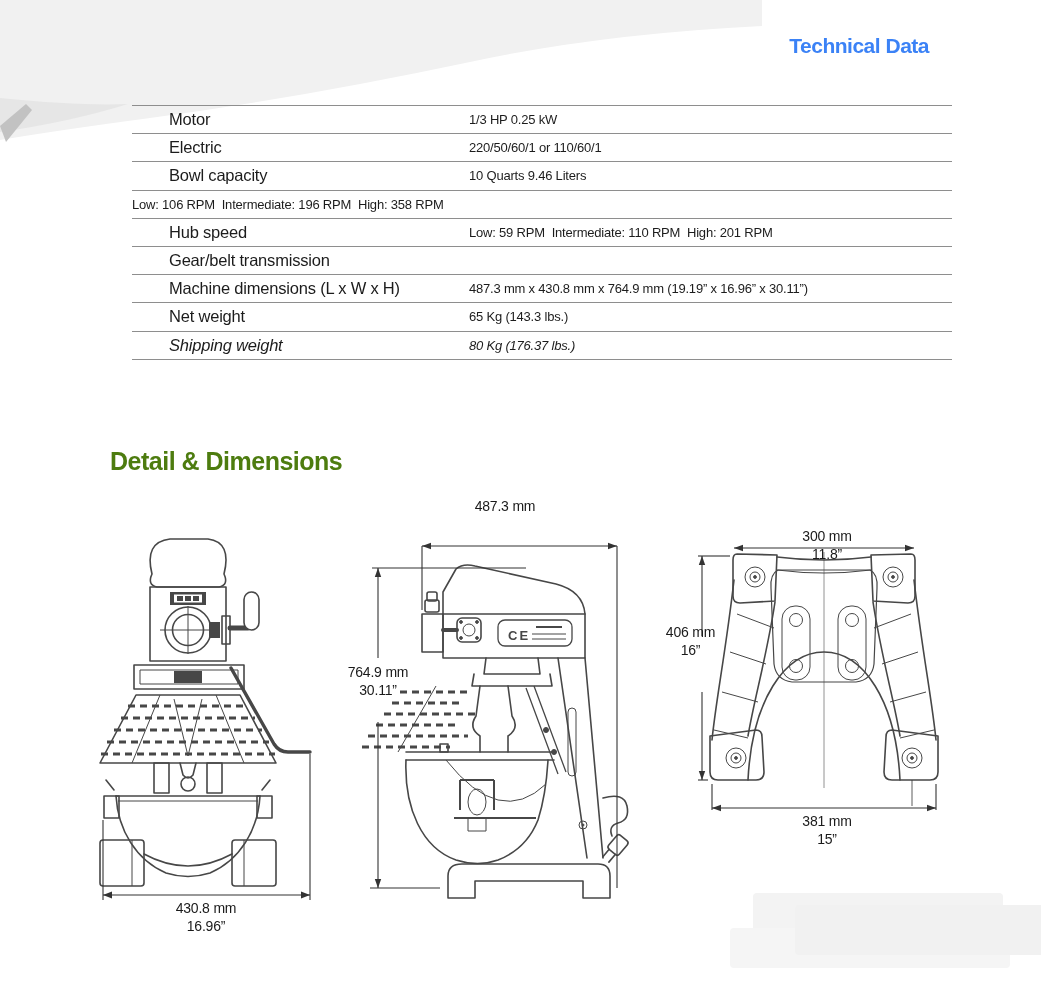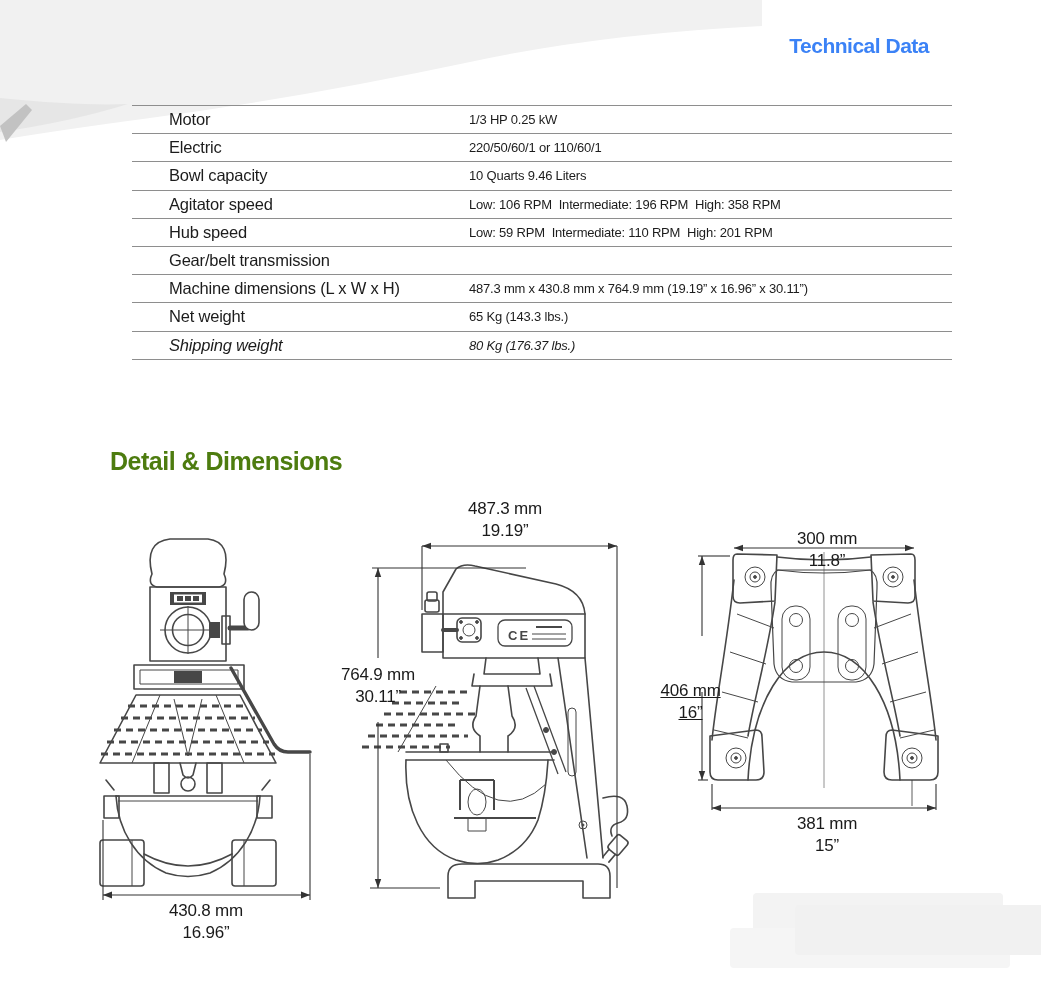--- a/index.html
+++ b/index.html
@@ -9,21 +9,21 @@
   .page-title{position:absolute;top:34px;right:112px;font-size:21px;font-weight:700;
               color:#3b82f6;letter-spacing:-0.5px;z-index:2;}
   .section-title{position:absolute;top:447px;left:110px;font-size:25px;font-weight:700;
               color:#4d7c0f;letter-spacing:-0.5px;z-index:2;}
   .spec-table{position:absolute;left:132px;top:91px;width:820px;z-index:2;margin-top:14px;}
   .spec-row{display:flex;align-items:center;height:27.2px;border-top:1.5px solid #8e8e8e;}
   .spec-row:last-child{border-bottom:1.5px solid #8e8e8e;font-style:italic;}
   .spec-label{width:300px;padding-left:37px;font-size:16.5px;letter-spacing:-0.2px;}
   .spec-value{flex:1;font-size:13px;letter-spacing:-0.2px;white-space:pre;}
   .drawing{position:absolute;z-index:1;}
-  .dim-label{position:absolute;z-index:2;text-align:center;font-size:17px;
+  .dim-label{position:absolute;z-index:2;text-align:center;font-size:14px;
              line-height:1.28;color:#1a1a1a;letter-spacing:-0.2px;}
   svg .outline{stroke:#474747;fill:none;stroke-width:1.6;stroke-linejoin:round;stroke-linecap:round;}
   svg .thin{stroke:#474747;fill:none;stroke-width:1px;stroke-linejoin:round;}
   svg .dark{fill:#474747;stroke:none;}
   svg .dash{stroke:#474747;fill:none;stroke-width:3.1;stroke-dasharray:7 5;}
   svg .dim{stroke:#333;fill:none;stroke-width:1.1;}
   svg .arr{fill:#333;stroke:none;}
 </style>
 </head>
 <body>
@@ -52,21 +52,20 @@
         <div class="spec-label">Electric</div>
         <div class="spec-value">220/50/60/1 or 110/60/1</div>
       </div>
 
       <div class="spec-row">
         <div class="spec-label">Bowl capacity</div>
         <div class="spec-value">10 Quarts 9.46 Liters</div>
       </div>
 
       <div class="spec-row">
-        <div class="spec-label">Agitator speed</div>
         <div class="spec-value">Low: 106 RPM  Intermediate: 196 RPM  High: 358 RPM</div>
       </div>
 
       <div class="spec-row">
         <div class="spec-label">Hub speed</div>
         <div class="spec-value">Low: 59 RPM  Intermediate: 110 RPM  High: 201 RPM</div>
       </div>
 
       <div class="spec-row">
         <div class="spec-label">Gear/belt transmission</div>
@@ -224,21 +223,20 @@
       <line x1="32" y1="28" x2="186" y2="28"></line>
       <line x1="30" y1="348" x2="100" y2="348"></line>
     </g>
     <polygon class="arr" points="82,6 91,2.8 91,9.2"></polygon>
     <polygon class="arr" points="277,6 268,2.8 268,9.2"></polygon>
     <polygon class="arr" points="38,28 34.8,37 41.2,37"></polygon>
     <polygon class="arr" points="38,348 34.8,339 41.2,339"></polygon>
   </svg>
   <div class="dim-label" style="left:405px;top:498px;width:200px;">
     <div>487.3 mm</div>
-    <div>19.19”</div>
   </div>
   <div class="dim-label" style="left:328px;top:664px;width:100px;">
     <div>764.9 mm</div>
     <div>30.11”</div>
   </div>
 
   <svg class="drawing" style="left:690px;top:540px;" width="260" height="310" viewBox="0 0 260 310">
     <line x1="134" y1="12" x2="134" y2="248" stroke="#777" stroke-width="0.8"></line>
     <g class="outline" stroke-width="1.5">
       <path d="M47,14 L87,15 L85,61 L50,63 Q43,63 43,56 L43,20 Q43,14 47,14 Z"></path>
@@ -291,21 +289,21 @@
     <polygon class="arr" points="224,8 215,4.8 215,11.2"></polygon>
     <polygon class="arr" points="12,16 8.8,25 15.2,25"></polygon>
     <polygon class="arr" points="12,240 8.8,231 15.2,231"></polygon>
     <polygon class="arr" points="22,268 31,264.8 31,271.2"></polygon>
     <polygon class="arr" points="246,268 237,264.8 237,271.2"></polygon>
   </svg>
   <div class="dim-label" style="left:747px;top:499px;width:160px;margin-top:29px;">
     <div>300 mm</div>
     <div>11.8”</div>
   </div>
-  <div class="dim-label" style="left:638px;top:680px;width:105px;text-decoration:underline;">
+  <div class="dim-label" style="left:638px;top:624px;width:105px;">
     <div>406 mm</div>
     <div>16”</div>
   </div>
   <div class="dim-label" style="left:742px;top:813px;width:170px;">
     <div>381 mm</div>
     <div>15”</div>
   </div>
 
 </div>
 

